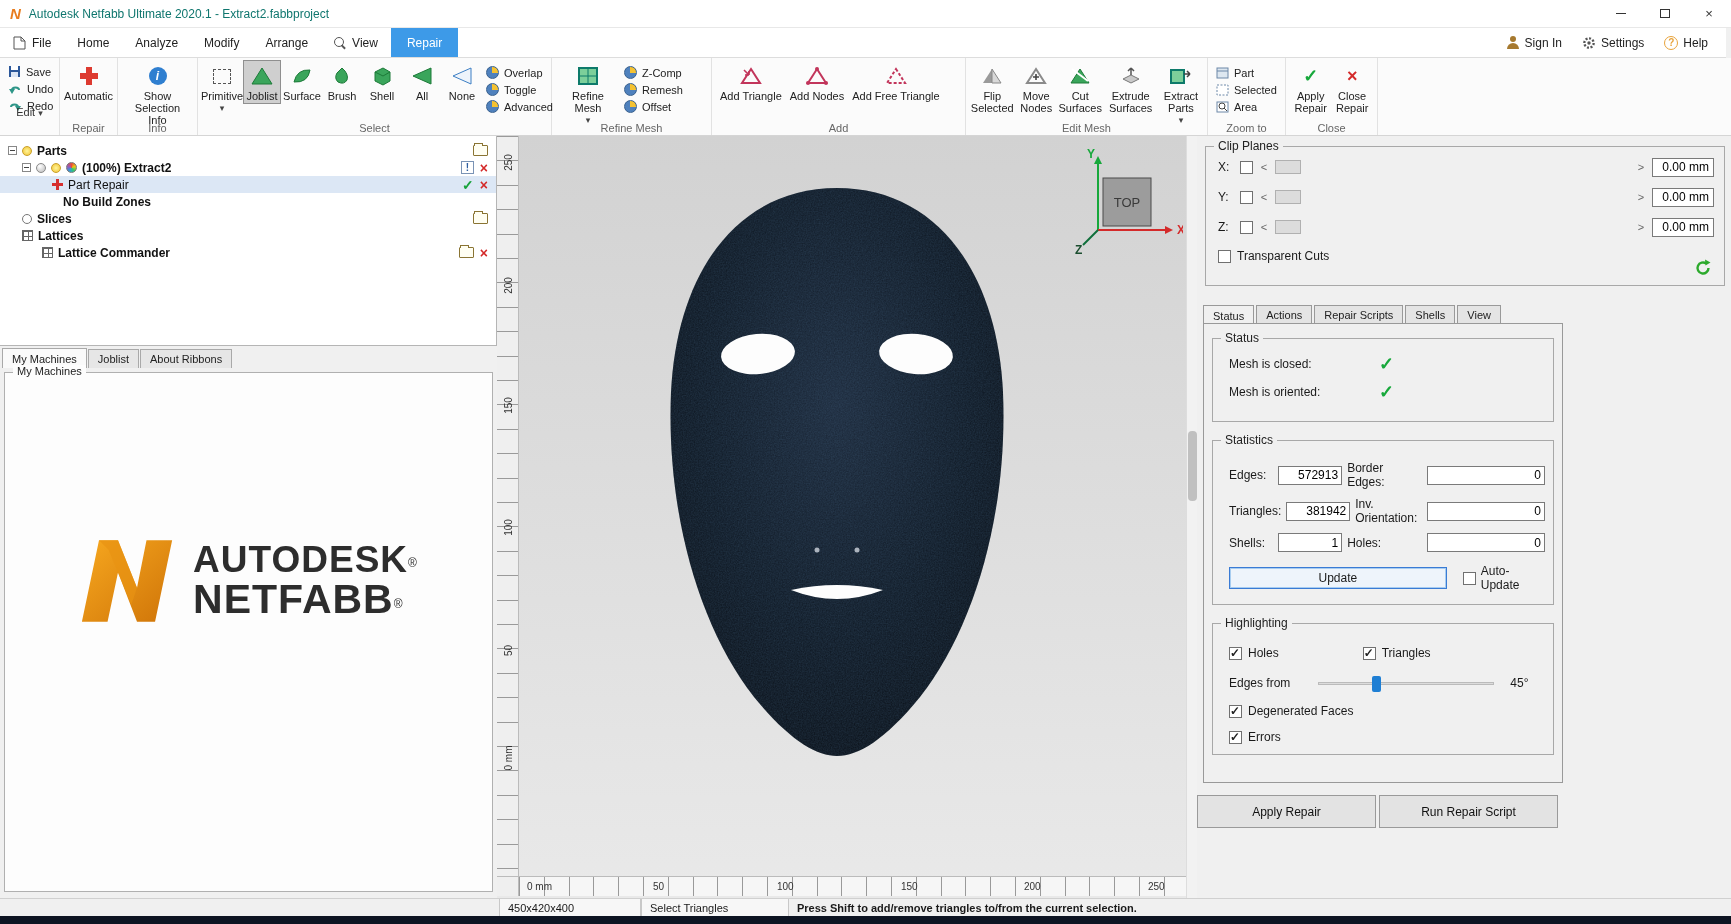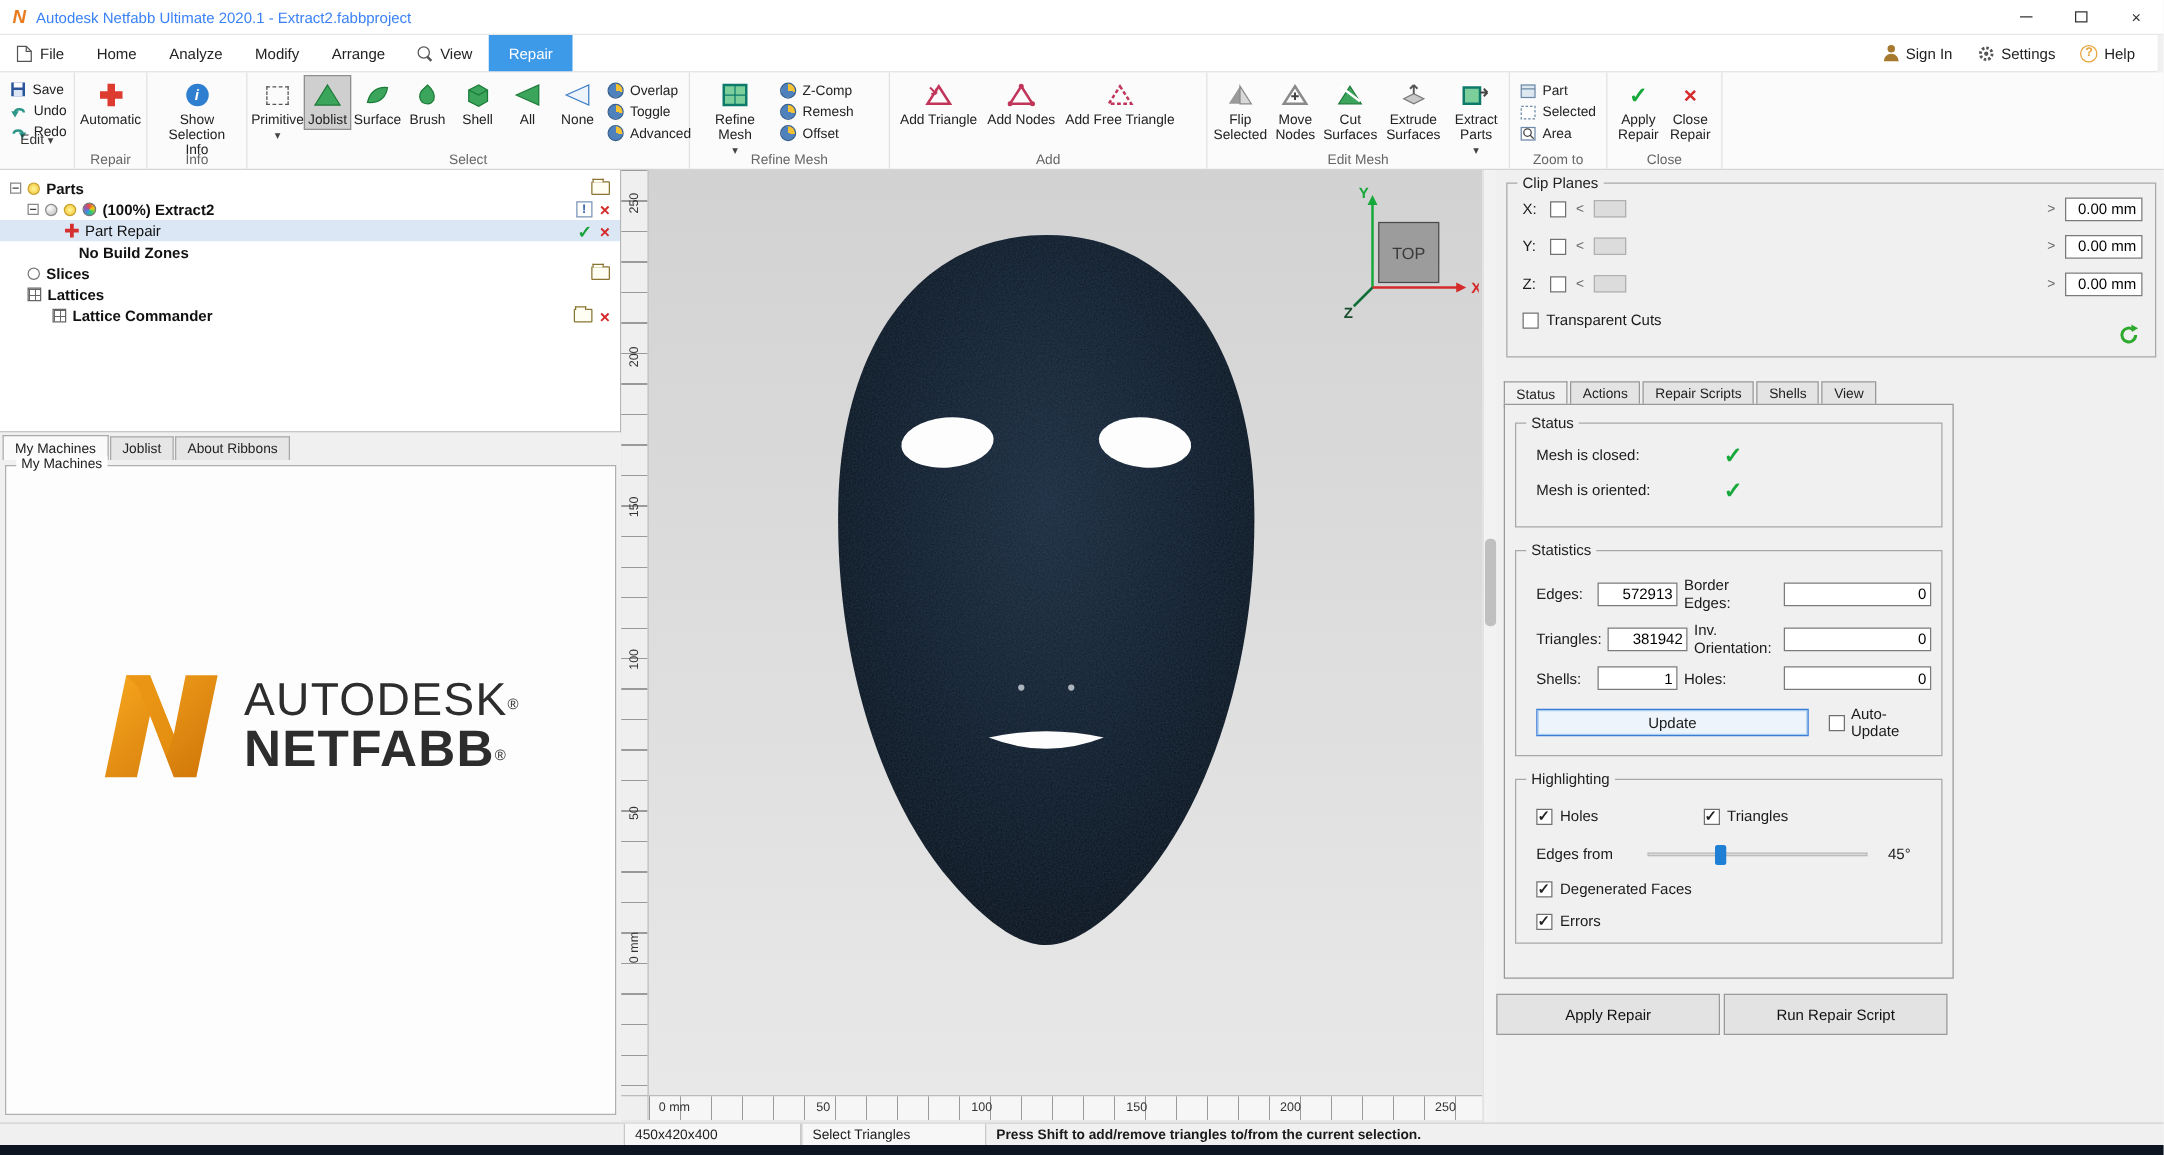--- a/index.html
+++ b/index.html
@@ -1,21 +1,21 @@
 <!DOCTYPE html>
 <html><head>
 <meta charset="utf-8">
 <style>
 *{box-sizing:border-box;margin:0;padding:0}
 body{font-family:"Liberation Sans",sans-serif;background:#fff;overflow:hidden}
 .app{position:relative;width:1731px;height:924px;background:#f0f0f0;font-size:12px;color:#1a1a1a}
 
 .titlebar{position:absolute;top:0;left:0;right:0;height:28px;background:#fff;border-bottom:1px solid #e8e8e8;display:flex;align-items:center}
 .tb-logo{color:#e87c1e;font-weight:bold;font-size:15px;margin:0 8px 0 10px;font-style:italic}
-.tb-title{font-size:12px;color:#3b82f6}
+.tb-title{font-size:12px;color:#0f766e}
 .tb-ctrls{margin-left:auto;display:flex;height:100%}
 .tb-btn{width:44px;display:flex;align-items:center;justify-content:center;color:#333;font-size:13px}
 .ic-min{width:10px;height:1px;background:#333}
 .ic-max{width:10px;height:9px;border:1px solid #333}
 
 .menubar{position:absolute;top:28px;left:0;right:5px;height:30px;background:#fff;border-bottom:1px solid #ddd;display:flex;align-items:center;font-size:12px}
 .mi{padding:0 13px;height:100%;display:flex;align-items:center;color:#222}
 .mi-active{background:#3d9ae8;color:#fff;padding:0 16px}
 .mright{margin-left:auto;display:flex;align-items:center;gap:4px;padding-right:10px}
 .mright .mi{padding:0 8px;gap:5px}
@@ -69,21 +69,21 @@
 .tg{color:#18a33c;font-weight:bold;font-size:14px;line-height:14px}
 .tx{color:#d42a2a;font-weight:bold;font-size:14px;line-height:14px}
 .wbadge{width:13px;height:13px;border:1px solid #7a93b5;background:#fff;color:#2f5fa0;font-size:10px;font-weight:bold;display:flex;align-items:center;justify-content:center}
 .ltabs{position:absolute;top:210px;left:0;width:497px;height:22px;display:flex;align-items:flex-end;padding-left:2px;background:#f0f0f0}
 .ltab{padding:3px 9px;font-size:11px;border:1px solid #a9a9a9;border-bottom:none;background:#e6e6e6;color:#222;margin-right:1px}
 .ltab.on{background:#fafafa;padding-top:4px}
 .machbox{position:absolute;top:236px;left:4px;width:489px;height:520px;border:1px solid #b0b0b0;background:#fdfdfd}
 .machbox>.lg{position:absolute;top:-8px;left:8px;background:#fdfdfd;padding:0 4px;font-size:11px;color:#222}
 .logo{display:flex;align-items:center;justify-content:center;gap:18px;margin-top:165px}
 .logo-text{display:flex;flex-direction:column;line-height:1.02;color:#2d2d2d}
-.l1{font-size:37px;font-weight:400;letter-spacing:1px}
+.l1{font-size:37px;font-weight:700;letter-spacing:1px}
 .l2{font-size:41px;font-weight:bold;letter-spacing:1px}
 .reg{font-size:12px;vertical-align:super}
 
 .viewport{position:absolute;top:136px;left:497px;width:689px;height:762px;background:linear-gradient(#d2d2d2,#e9e9e9)}
 .vruler{position:absolute;top:0;left:0;width:22px;height:740px;background:#efefef;border-right:1px solid #bbb;background-image:repeating-linear-gradient(to bottom,#9a9a9a 0 1px,transparent 1px 24.4px)}
 .vr-lbl{position:absolute;left:2px;font-size:10px;color:#333;transform:rotate(-90deg);transform-origin:center;white-space:nowrap;width:18px;text-align:center}
 .hruler{position:absolute;bottom:2px;left:22px;right:0;height:20px;background:#f6f6f6;border-top:1px solid #bbb;background-image:repeating-linear-gradient(to right,#9a9a9a 0 1px,transparent 1px 24.8px)}
 .hr-lbl{position:absolute;top:4px;font-size:10px;color:#333;white-space:nowrap}
 .corner{position:absolute;bottom:2px;left:0;width:22px;height:20px;background:#efefef;border-top:1px solid #bbb;border-right:1px solid #bbb}
 .masksvg{position:absolute;left:148px;top:46px}

